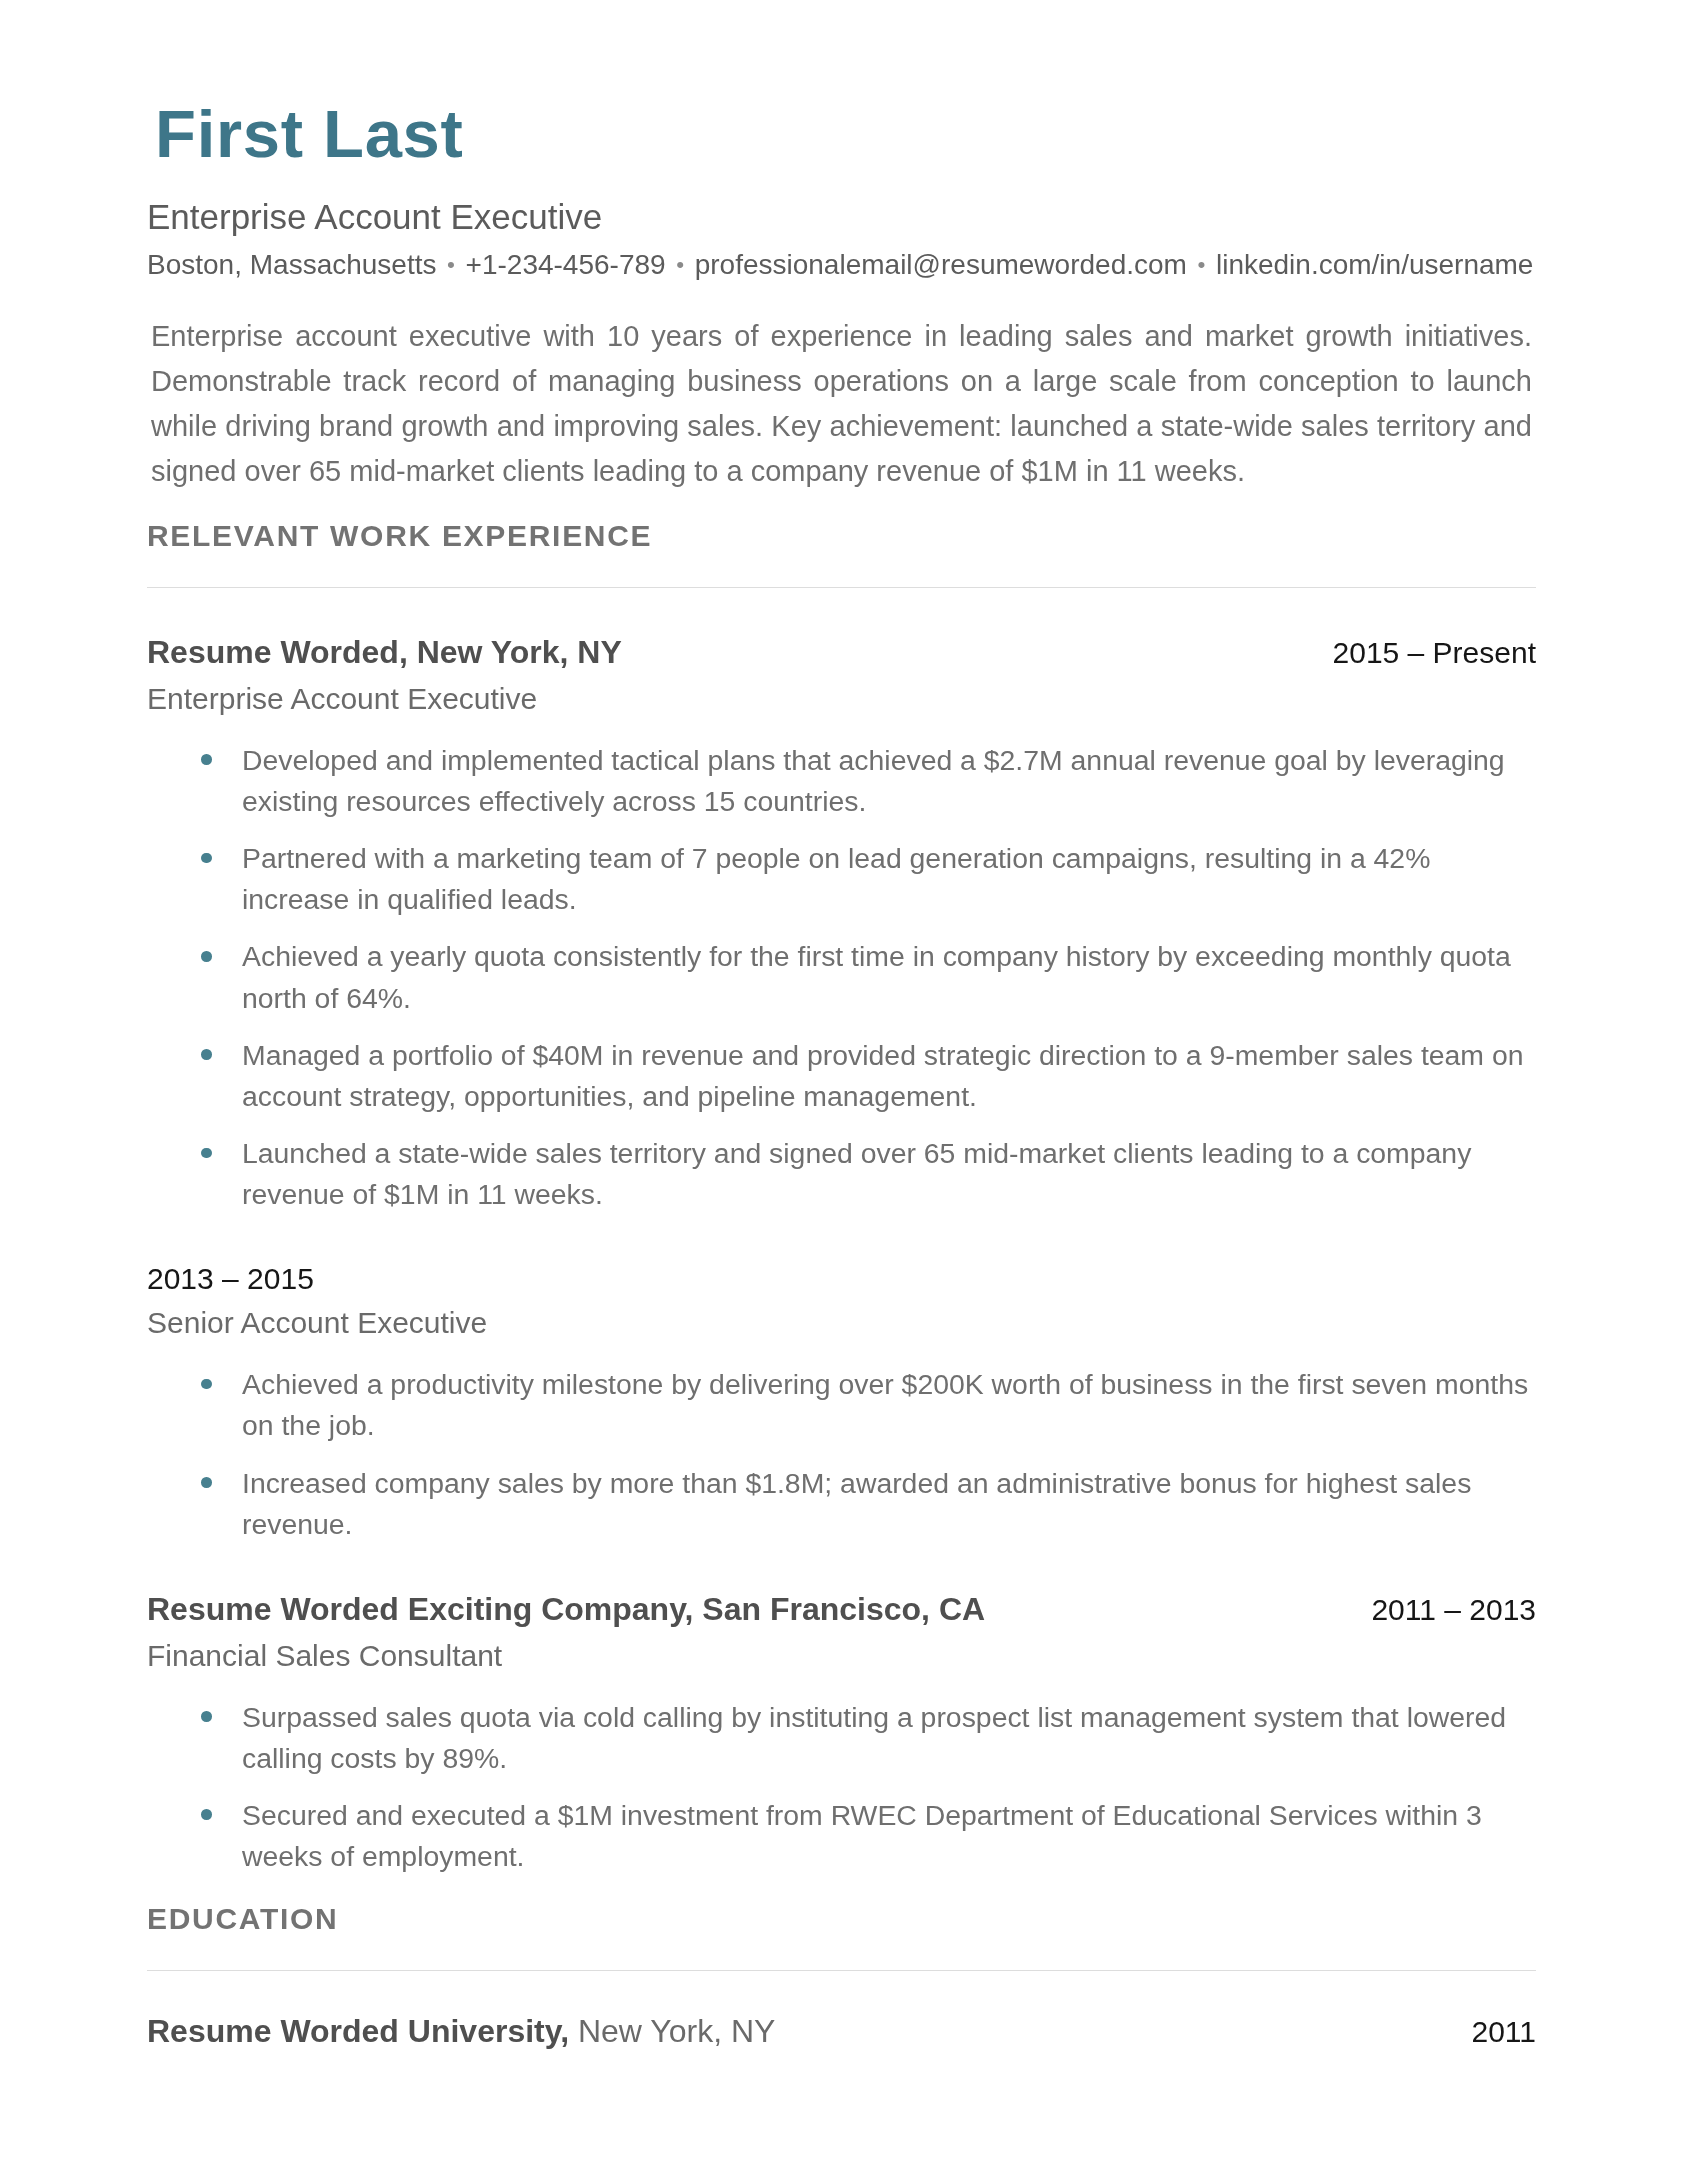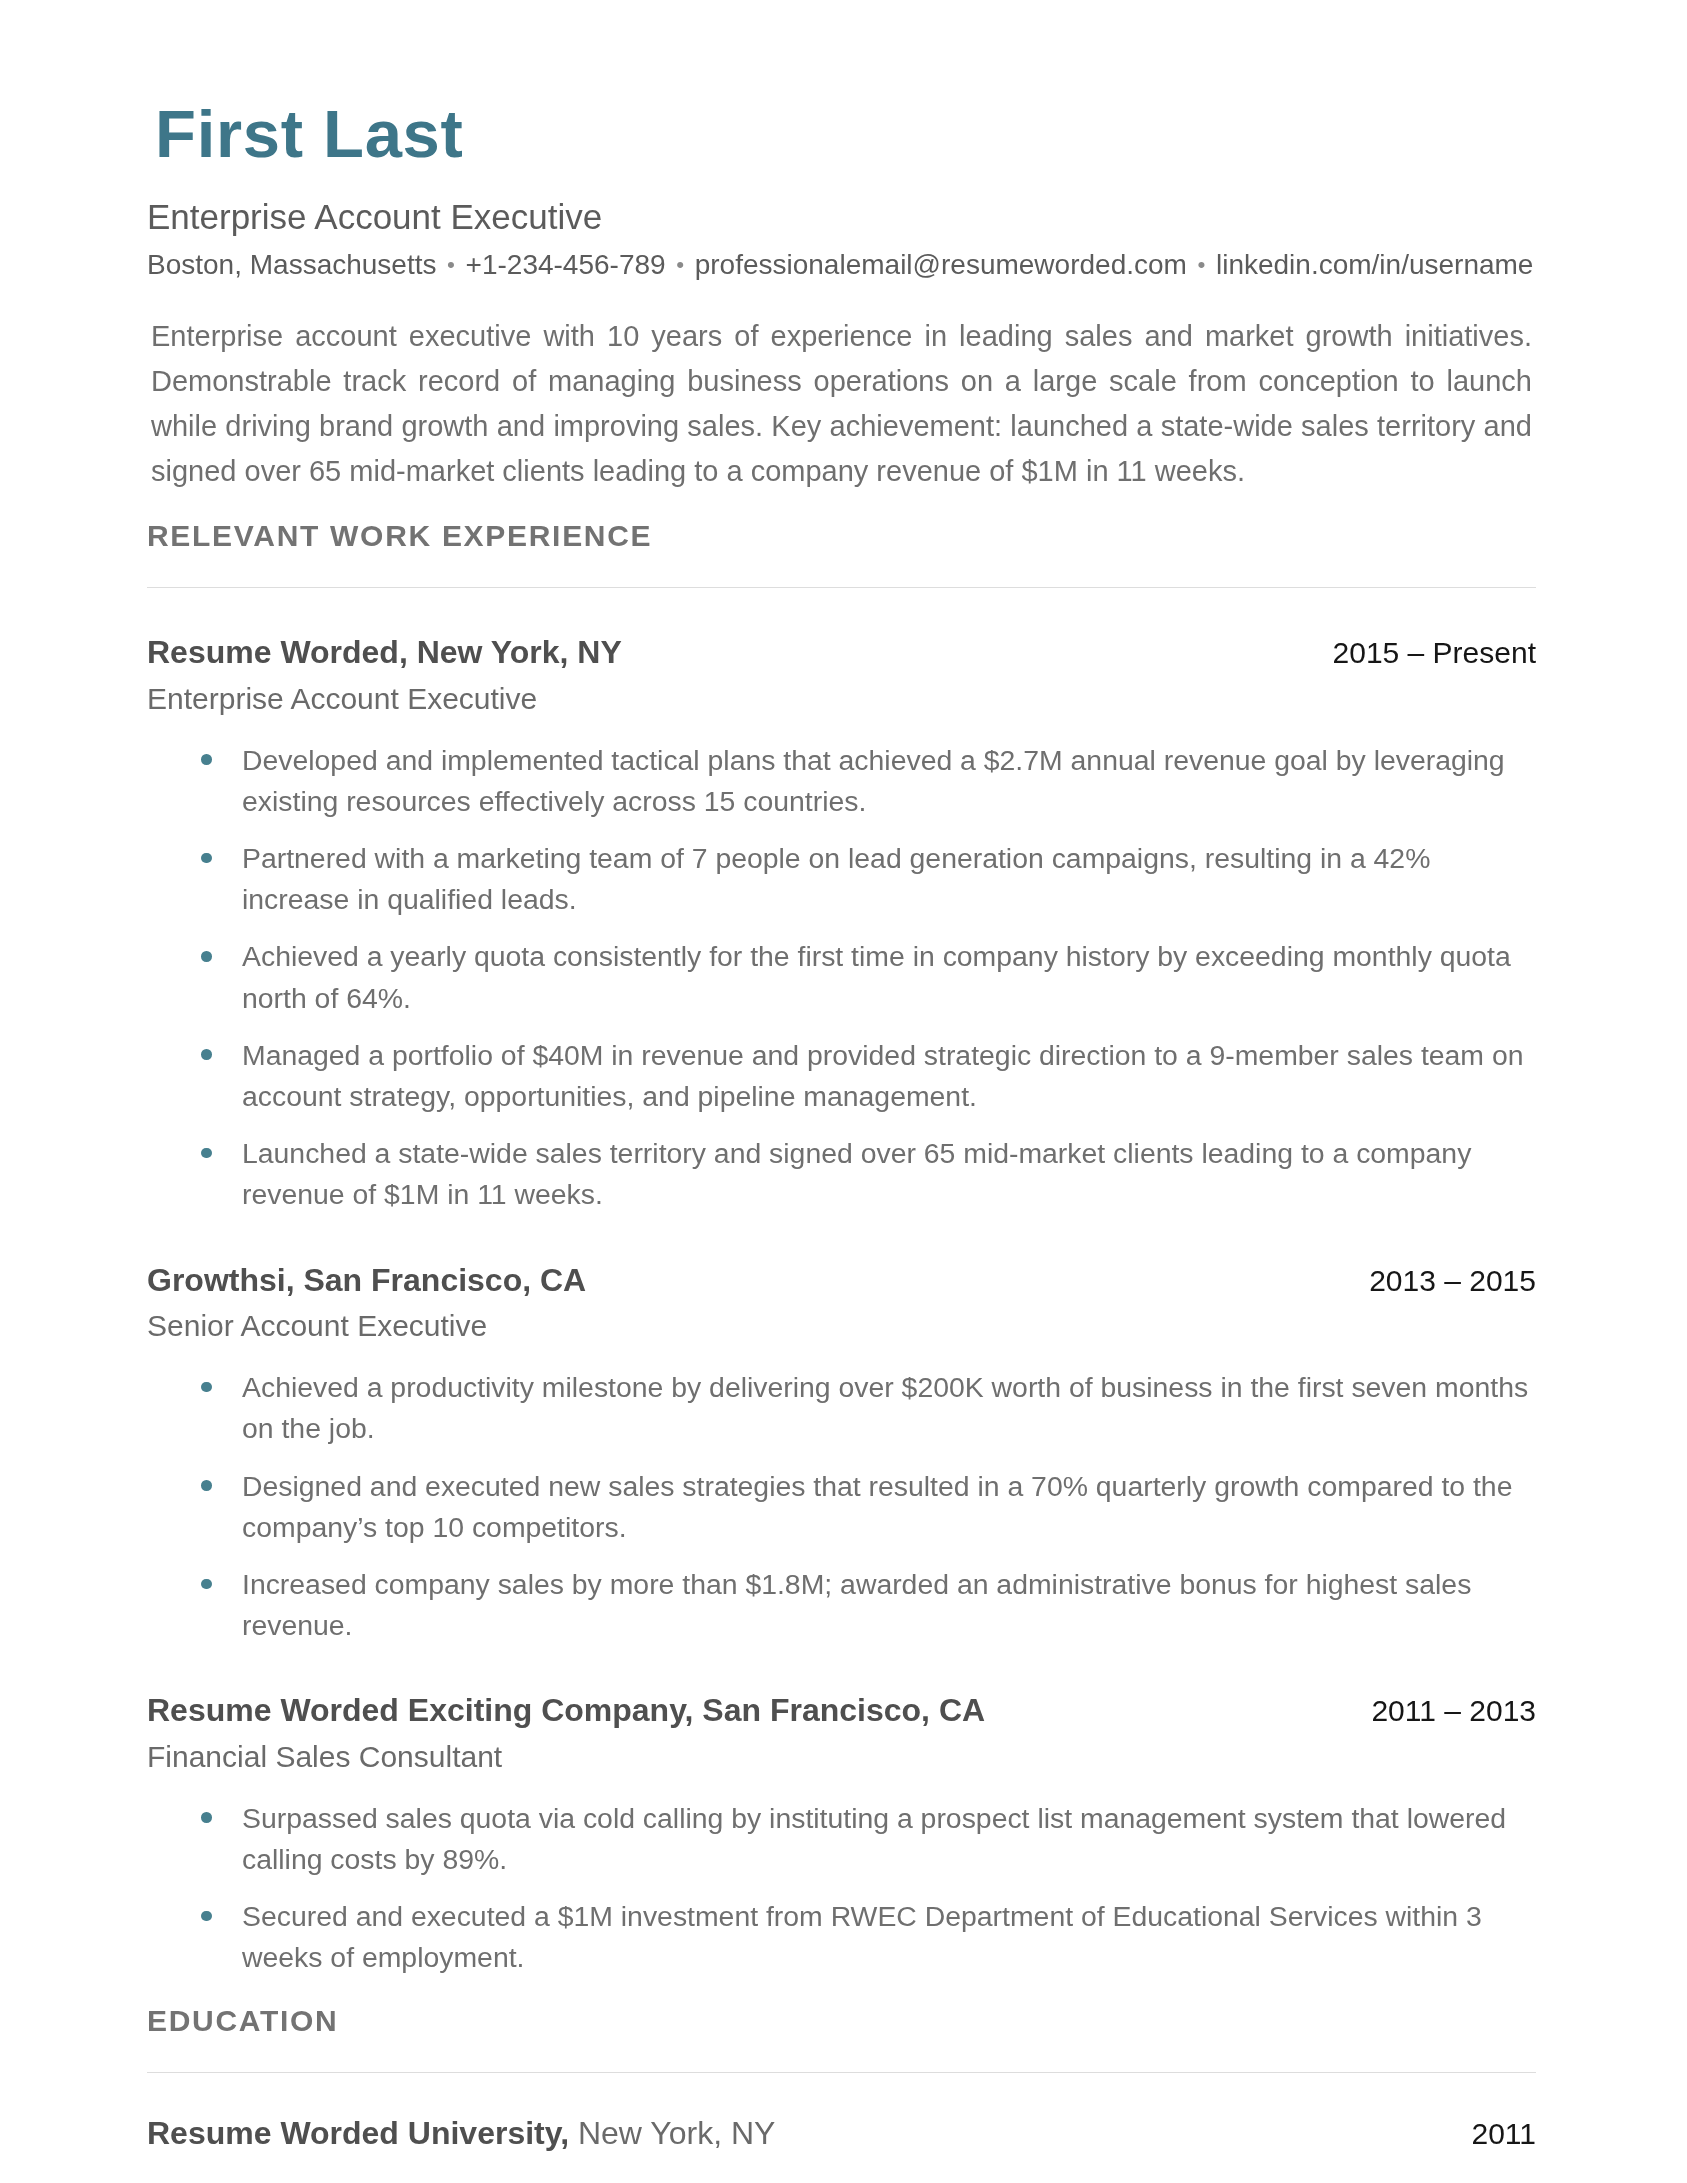--- a/index.html
+++ b/index.html
@@ -133,27 +133,25 @@
         <li><span class="dot"></span><span>Developed and implemented tactical plans that achieved a $2.7M annual revenue goal by leveraging existing resources effectively across 15 countries.</span></li>
         <li><span class="dot"></span><span>Partnered with a marketing team of 7 people on lead generation campaigns, resulting in a 42% increase in qualified leads.</span></li>
         <li><span class="dot"></span><span>Achieved a yearly quota consistently for the first time in company history by exceeding monthly quota north of 64%.</span></li>
         <li><span class="dot"></span><span>Managed a portfolio of $40M in revenue and provided strategic direction to a 9-member sales team on account strategy, opportunities, and pipeline management.</span></li>
         <li><span class="dot"></span><span>Launched a state-wide sales territory and signed over 65 mid-market clients leading to a company revenue of $1M in 11 weeks.</span></li>
       </ul>
     </div>
 
     <div class="job">
       <div class="row-head">
-        <span class="company">Growthsi, San Francisco, CA</span>
         <span class="dates">2013 – 2015</span>
       </div>
       <div class="jtitle">Senior Account Executive</div>
       <ul class="bullets">
         <li><span class="dot"></span><span>Achieved a productivity milestone by delivering over $200K worth of business in the first seven months on the job.</span></li>
-        <li><span class="dot"></span><span>Designed and executed new sales strategies that resulted in a 70% quarterly growth compared to the company’s top 10 competitors.</span></li>
         <li><span class="dot"></span><span>Increased company sales by more than $1.8M; awarded an administrative bonus for highest sales revenue.</span></li>
       </ul>
     </div>
 
     <div class="job">
       <div class="row-head">
         <span class="company">Resume Worded Exciting Company, San Francisco, CA</span>
         <span class="dates">2011 – 2013</span>
       </div>
       <div class="jtitle">Financial Sales Consultant</div>

